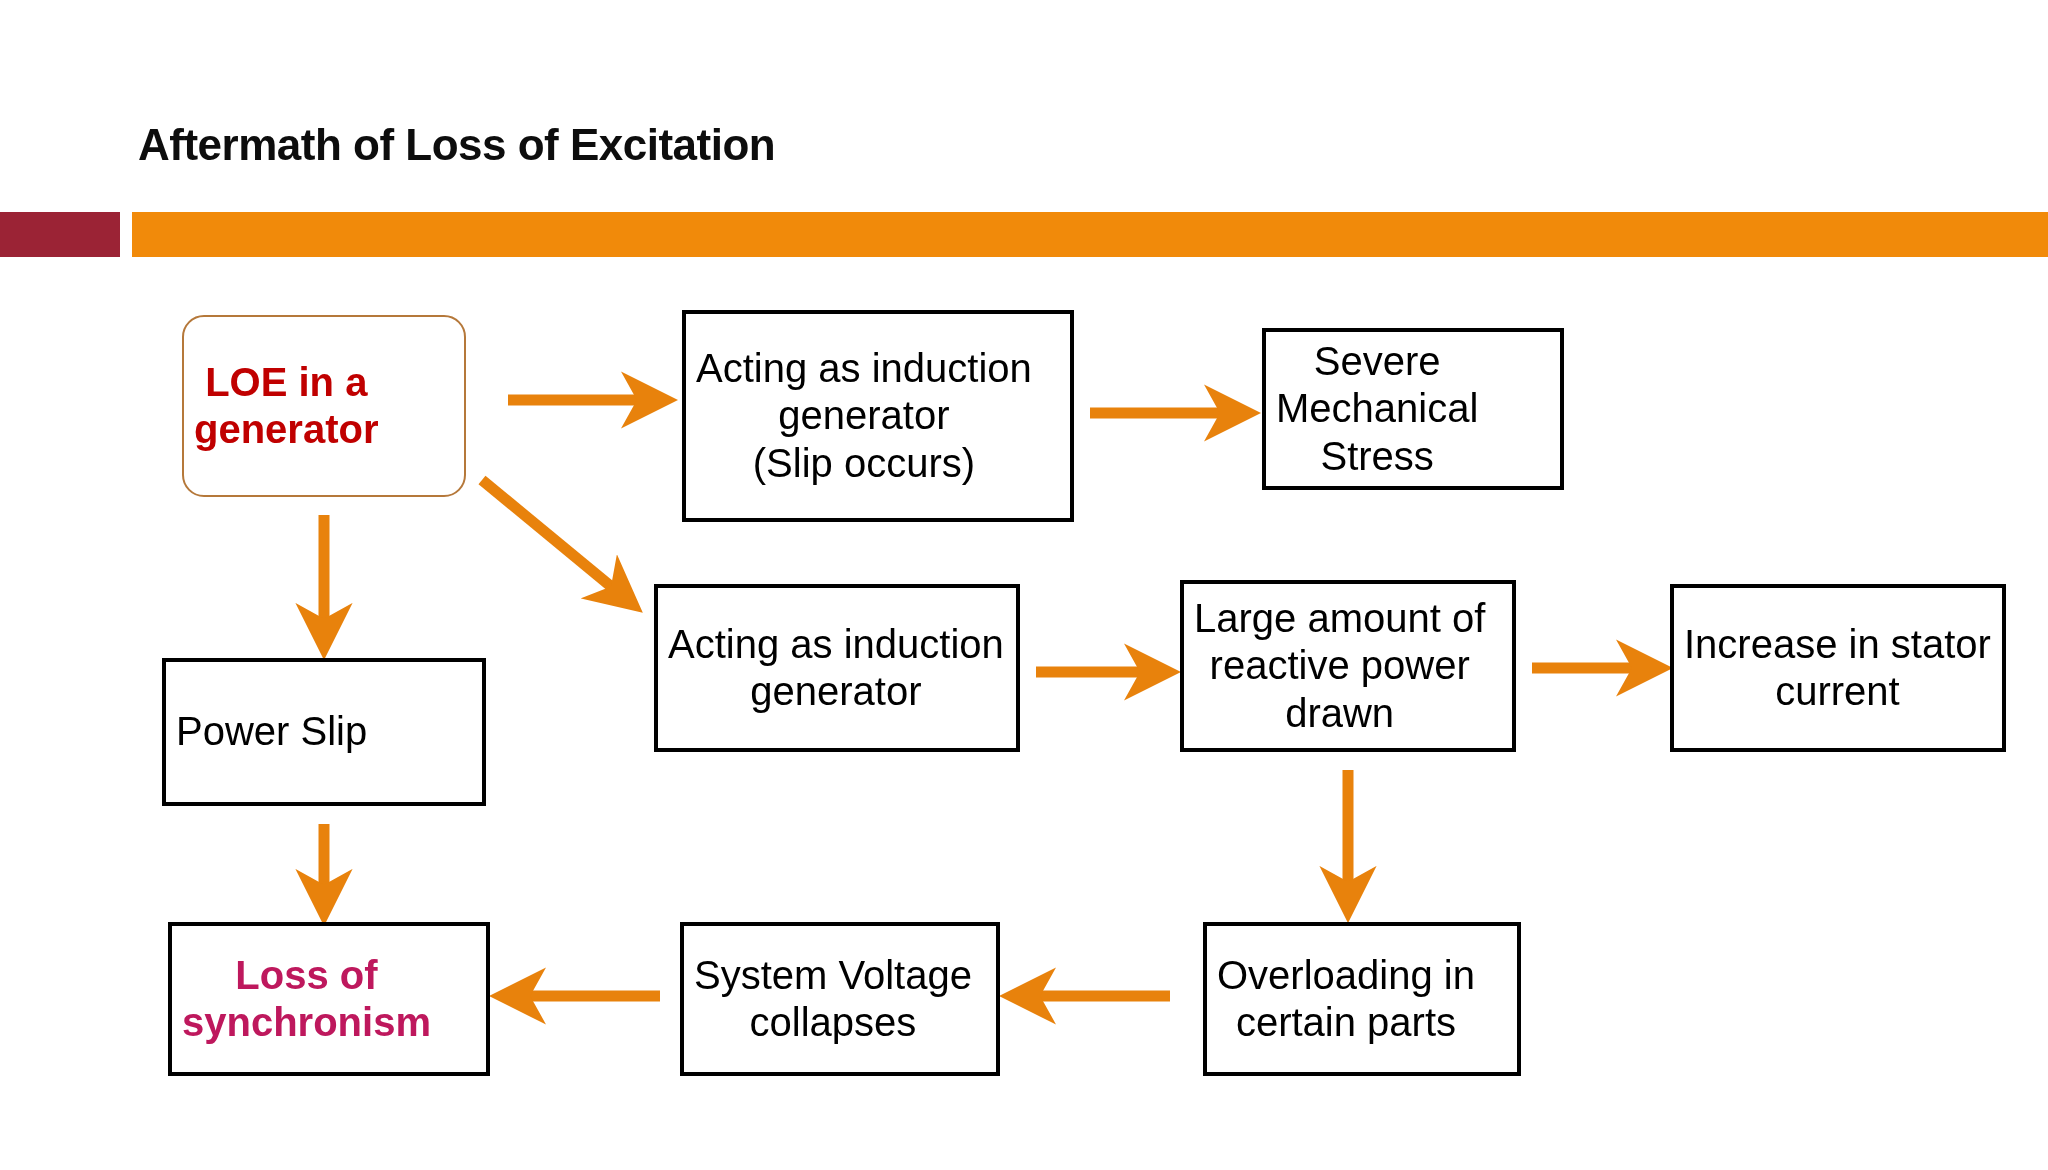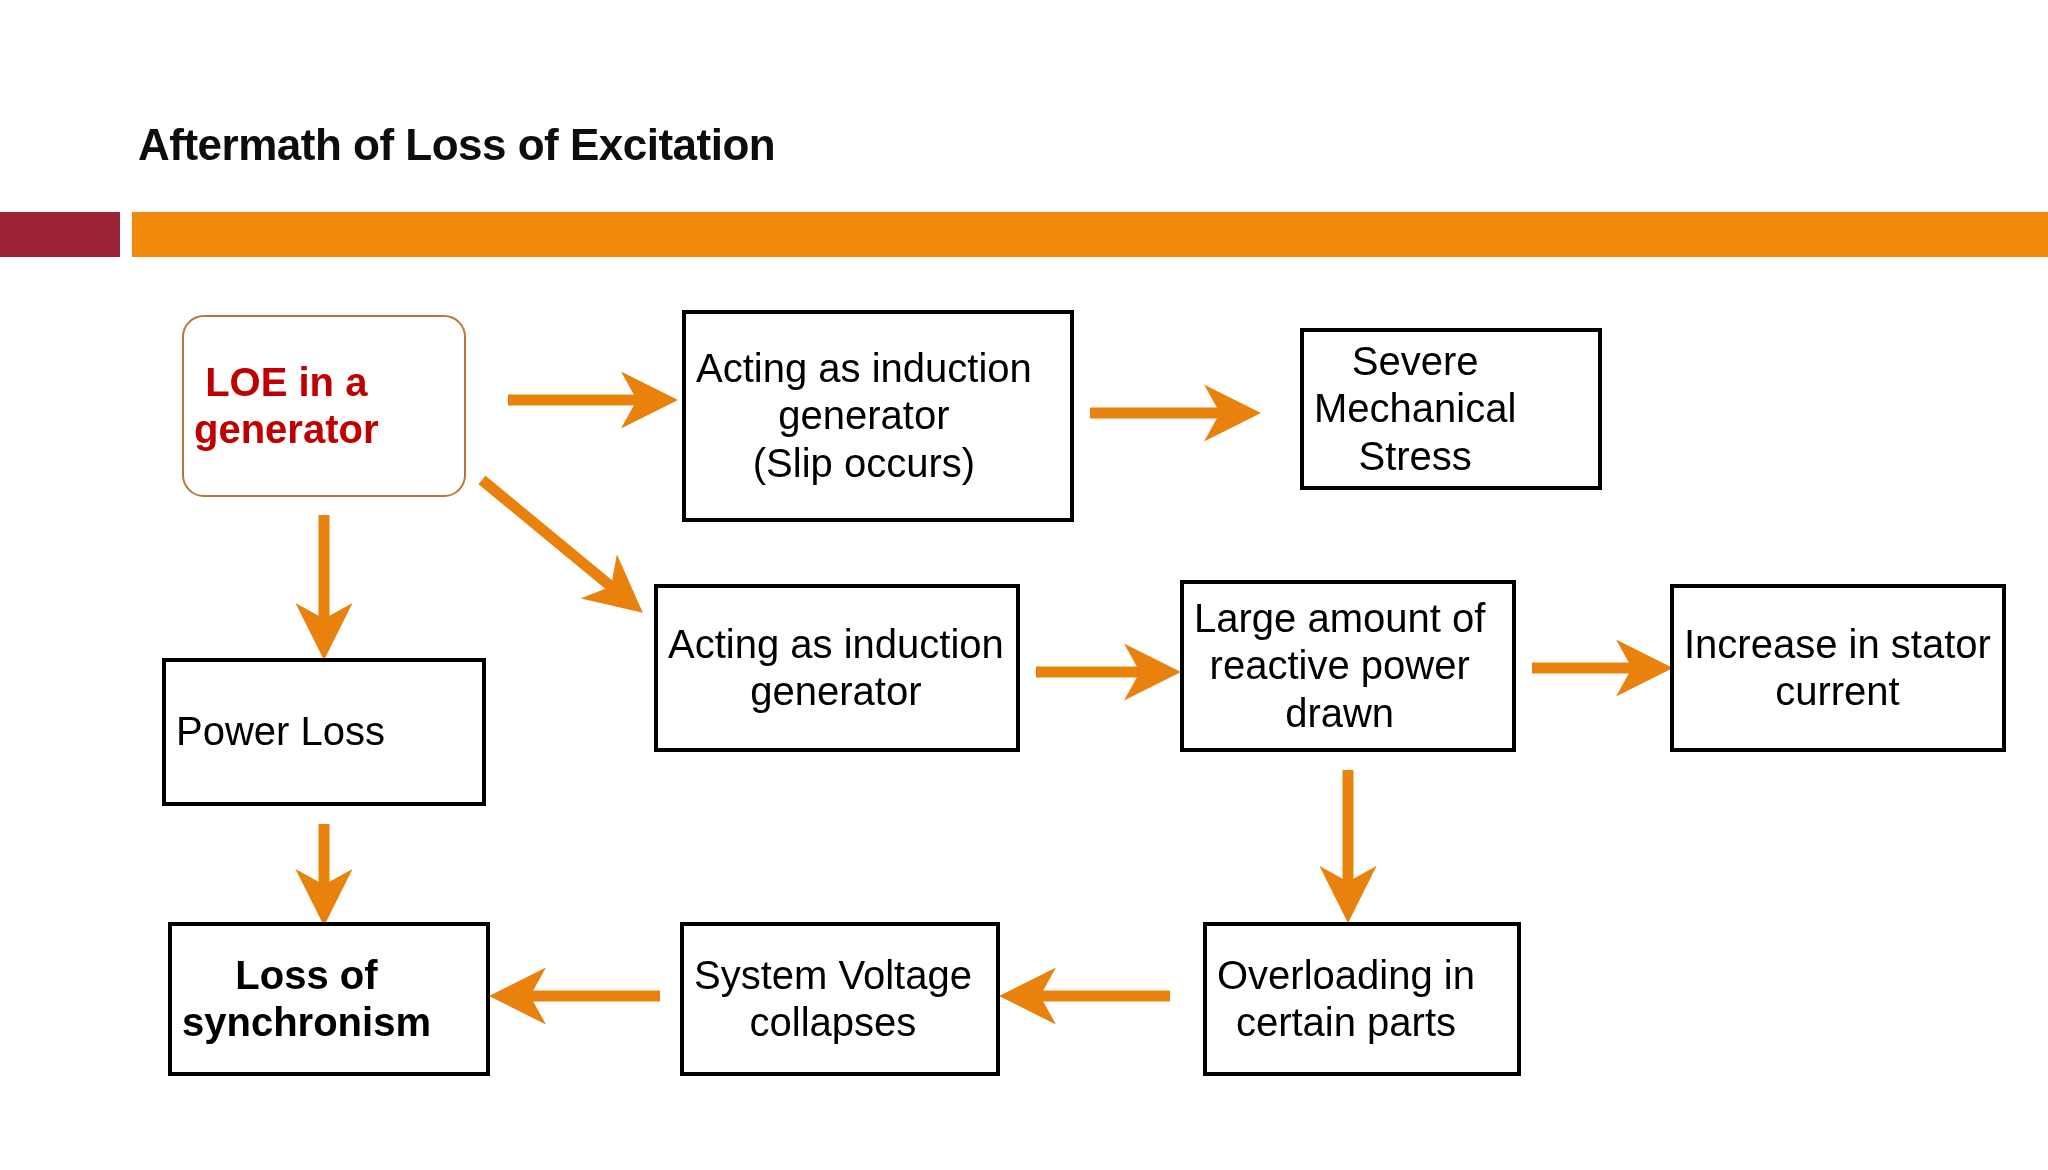--- a/index.html
+++ b/index.html
@@ -66,28 +66,28 @@
   .node.plain {
     border: 4px solid #000000;
   }
   .node.rounded {
     border: 2px solid #B5783A;
     border-radius: 22px;
     color: #C00000;
     font-weight: bold;
   }
   .node.red-text {
-    color: #000000;
+    color: #be185d;
     font-weight: bold;
   }
 
   
   #node-loe            { left: 182px;  top: 315px;  width: 284px;  height: 182px; }
   #node-induction-slip { left: 682px;  top: 310px;  width: 392px;  height: 212px; }
-  #node-severe         { left: 1262px; top: 328px;  width: 302px;  height: 162px; margin-left: 38px; }
+  #node-severe         { left: 1262px; top: 328px;  width: 302px;  height: 162px; }
   #node-induction      { left: 654px;  top: 584px;  width: 366px;  height: 168px; }
   #node-reactive       { left: 1180px; top: 580px;  width: 336px;  height: 172px; }
   #node-stator         { left: 1670px; top: 584px;  width: 336px;  height: 168px; }
   #node-power-swing    { left: 162px;  top: 658px;  width: 324px;  height: 148px; }
   #node-loss-sync      { left: 168px;  top: 922px;  width: 322px;  height: 154px; }
   #node-voltage        { left: 680px;  top: 922px;  width: 320px;  height: 154px; }
   #node-overloading    { left: 1203px; top: 922px;  width: 318px;  height: 154px; }
 
   
   #arrow-layer {
@@ -157,21 +157,21 @@
 
   <div class="node plain" id="node-stator">
     <span>Increase in stator<br>current</span>
   </div>
 
   <div class="node plain" id="node-reactive">
     <span>Large amount of<br>reactive power<br>drawn</span>
   </div>
 
   <div class="node plain" id="node-power-swing">
-    <span>Power Loss</span>
+    <span>Power Slip</span>
   </div>
 
   <div class="node plain red-text" id="node-loss-sync">
     <span>Loss of<br>synchronism</span>
   </div>
 
   <div class="node plain" id="node-voltage">
     <span>System Voltage<br>collapses</span>
   </div>
 

